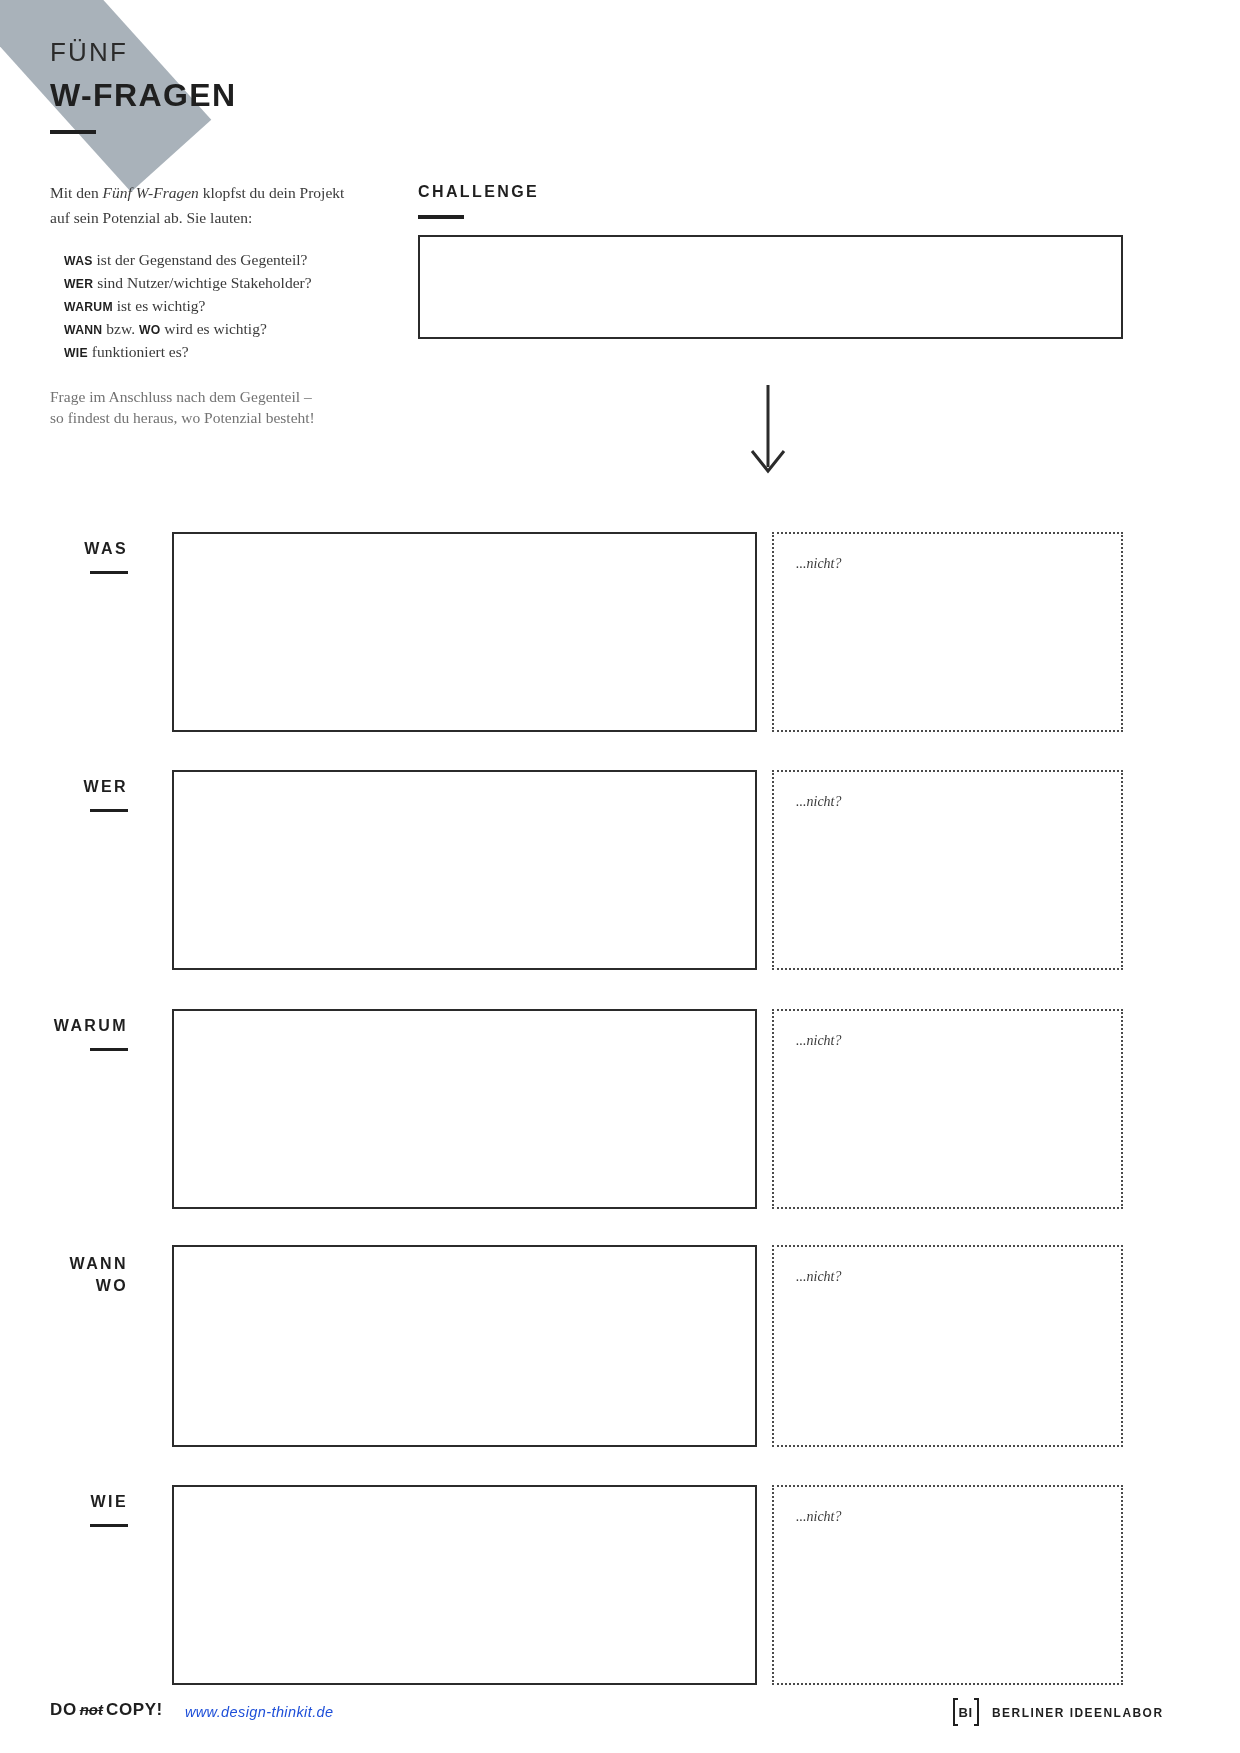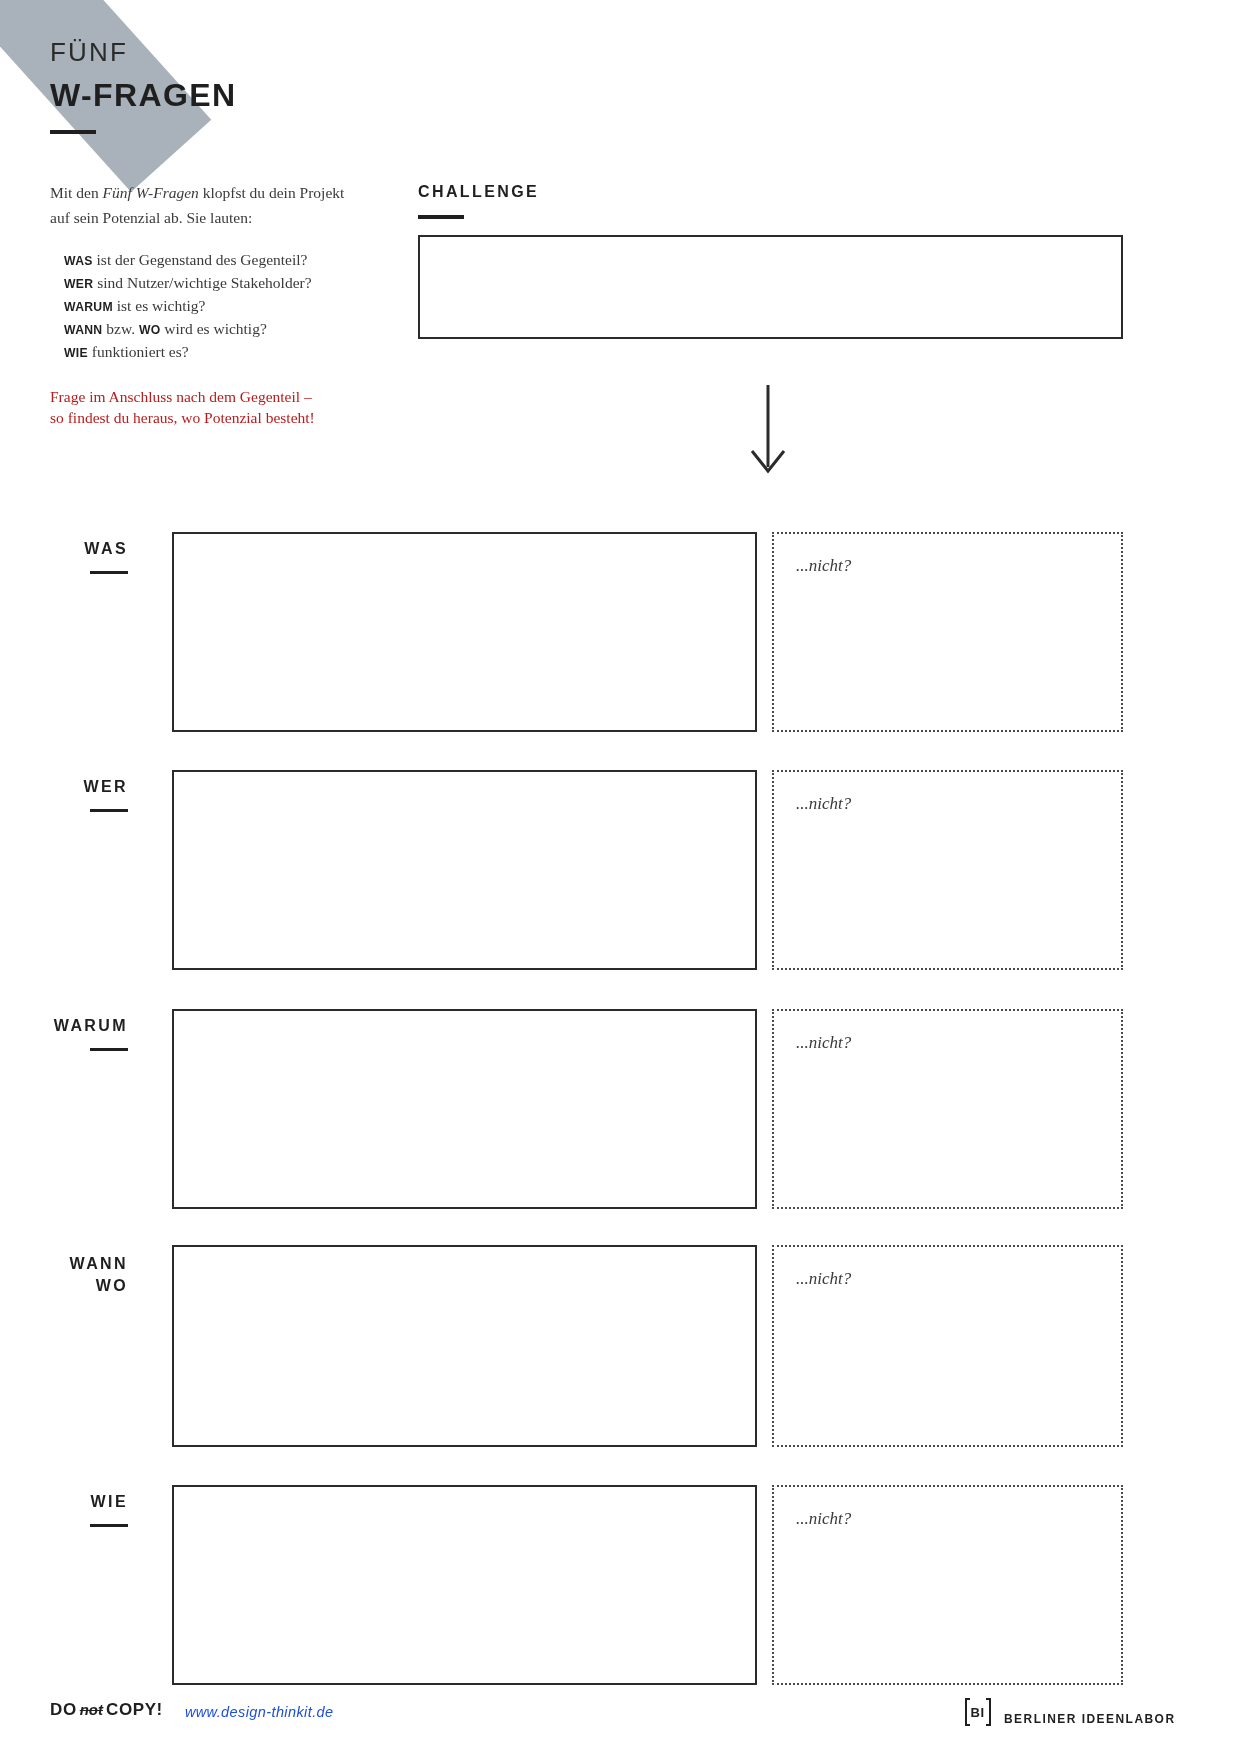--- a/index.html
+++ b/index.html
@@ -99,21 +99,21 @@
   .q-list li {
     padding-left: 14px;
     font-size: 15.5px;
     line-height: 21px;
     color: #3a3a3a;
   }
   .outro {
     margin-top: 22px;
     font-size: 15.5px;
     line-height: 21px;
-    color: #b91c1c;
+    color: #737373;
   }
 
   
   .challenge-head {
     position: absolute;
     left: 418px;
     top: 183px;
     font-family: "Liberation Sans", "DejaVu Sans", sans-serif;
     font-weight: 700;
     font-size: 16px;
@@ -187,21 +187,21 @@
     width: 351px;
     border: 2px dotted #4a4a4a;
     box-sizing: border-box;
     background: #fff;
   }
   .nicht {
     position: absolute;
     left: 22px;
     top: 22px;
     font-style: italic;
-    font-size: 17px;
+    font-size: 14px;
     color: #3a3a3a;
   }
 
   
   .footer {
     position: absolute;
     left: 50px;
     right: 50px;
     top: 1700px;
     height: 34px;
@@ -232,24 +232,24 @@
   .footer-url {
     margin-left: 22px;
     font-family: "Liberation Sans", "DejaVu Sans", sans-serif;
     font-style: italic;
     font-size: 14.5px;
     letter-spacing: 0.4px;
     color: #1d4ed8;
   }
   .footer-right {
     position: absolute;
-    right: 0;
+    right: 12px;
     top: -2px;
     display: flex;
-    align-items: flex-end;
+    align-items: center;
   }
   .logo-mark {
     position: relative;
     width: 26px;
     height: 28px;
     display: flex;
     align-items: center;
     justify-content: center;
     font-family: "Liberation Sans", "DejaVu Sans", sans-serif;
     font-weight: 700;

